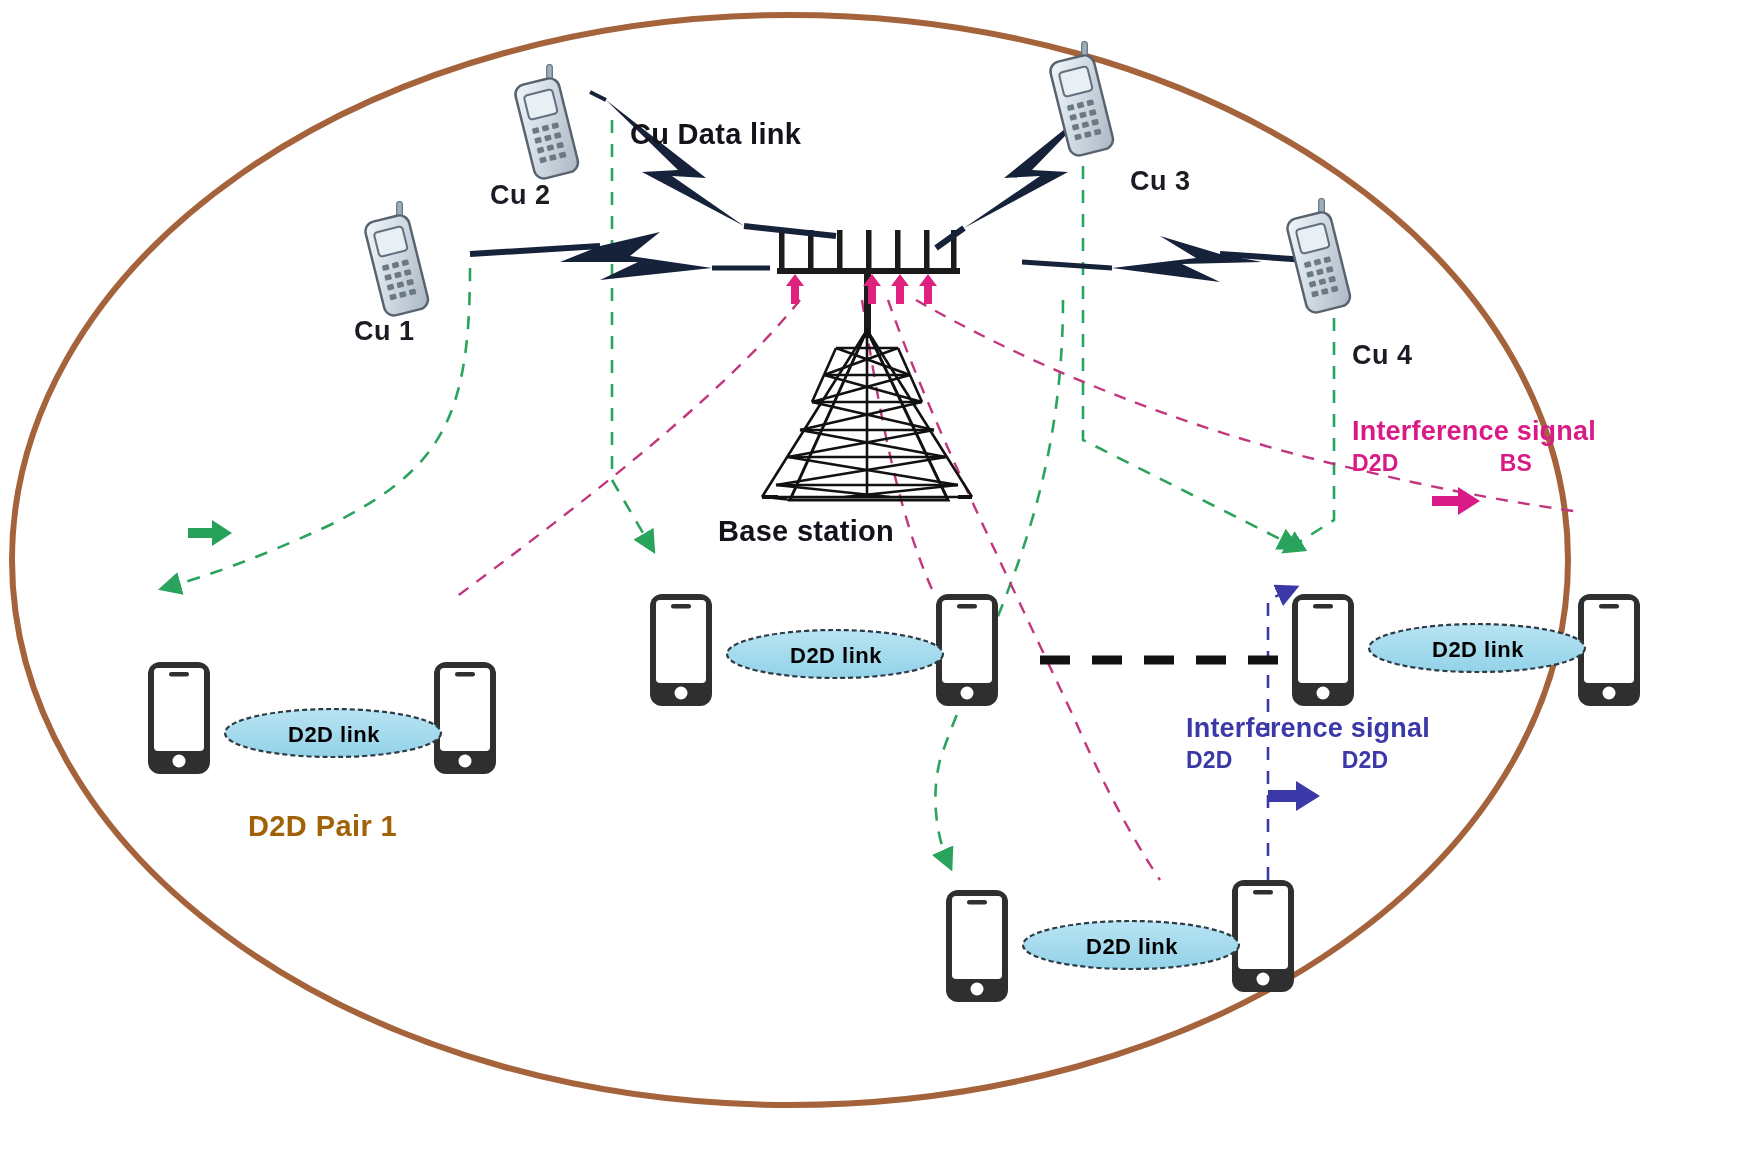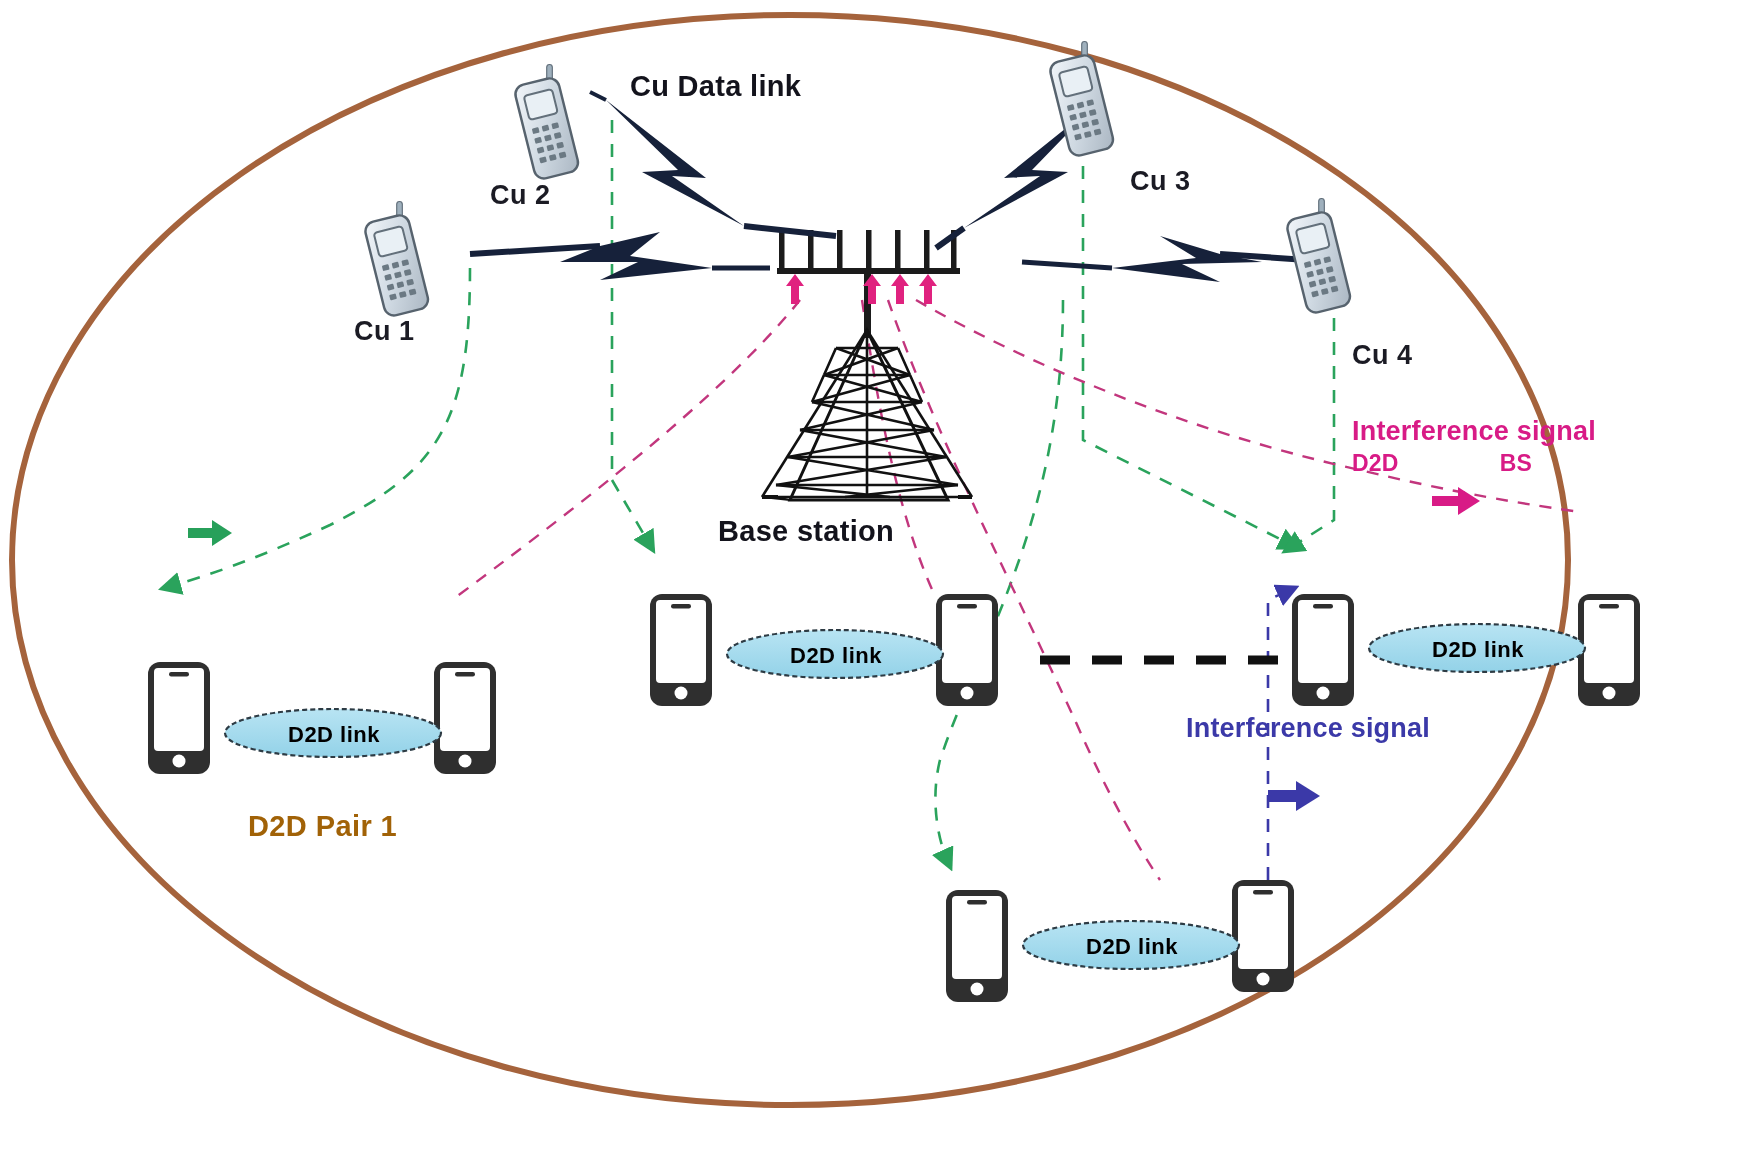--- a/index.html
+++ b/index.html
@@ -3,21 +3,21 @@
 <meta charset="utf-8">
 <style>
   html,body{margin:0;padding:0;background:#fff;}
   body{width:1750px;height:1155px;font-family:"Liberation Sans",sans-serif;}
   #stage{position:relative;width:1750px;height:1155px;overflow:hidden;background:#ffffff;}
   svg#scene{position:absolute;left:0;top:0;width:1750px;height:1155px;}
   .lbl{position:absolute;font-weight:bold;white-space:nowrap;line-height:1.15;}
   .cu-lbl{font-size:27px;color:#1b1b24;letter-spacing:.5px;}
   .bs-lbl{font-size:29px;color:#13131c;letter-spacing:.3px;}
   .pair-lbl{font-size:29px;color:#a16207;letter-spacing:.4px;text-align:right;}
-  .datalink-lbl{font-size:29px;color:#13131c;letter-spacing:.3px;}
+  .datalink-lbl{font-size:29px;color:#13131c;letter-spacing:.3px;margin-top:48px;}
   .legend{position:absolute;font-weight:bold;line-height:1.25;}
   .legend .l1{font-size:27px;display:block;letter-spacing:.2px;}
   .legend .l2{font-size:23px;display:block;letter-spacing:.2px;}
   .legend .l2 .ar{display:inline-block;vertical-align:middle;margin:0 10px;}
   .green{color:#27a05a;}
   .magenta{color:#d81b86;}
   .blue{color:#3b39a8;}
   .d2dtxt{position:absolute;font-size:22px;font-weight:bold;color:#000000;
           letter-spacing:.5px;white-space:nowrap;pointer-events:none;}
 </style>
@@ -280,15 +280,20 @@
   <span class="l1">Interference signal</span>
   <span class="l2">
     <span>D2D</span>
     <span class="ar" style="width:68px;"></span>
     <span>BS</span>
   </span>
 </div>
 
 <div class="legend blue" style="left:1186px;top:712px;width:340px;">
   <span class="l1">Interference signal</span>
+  <span class="l2">
+    <span>D2D</span>
+    <span class="ar" style="width:76px;"></span>
+    <span>D2D</span>
+  </span>
 </div>
 
 </div>
 
 </body></html>

